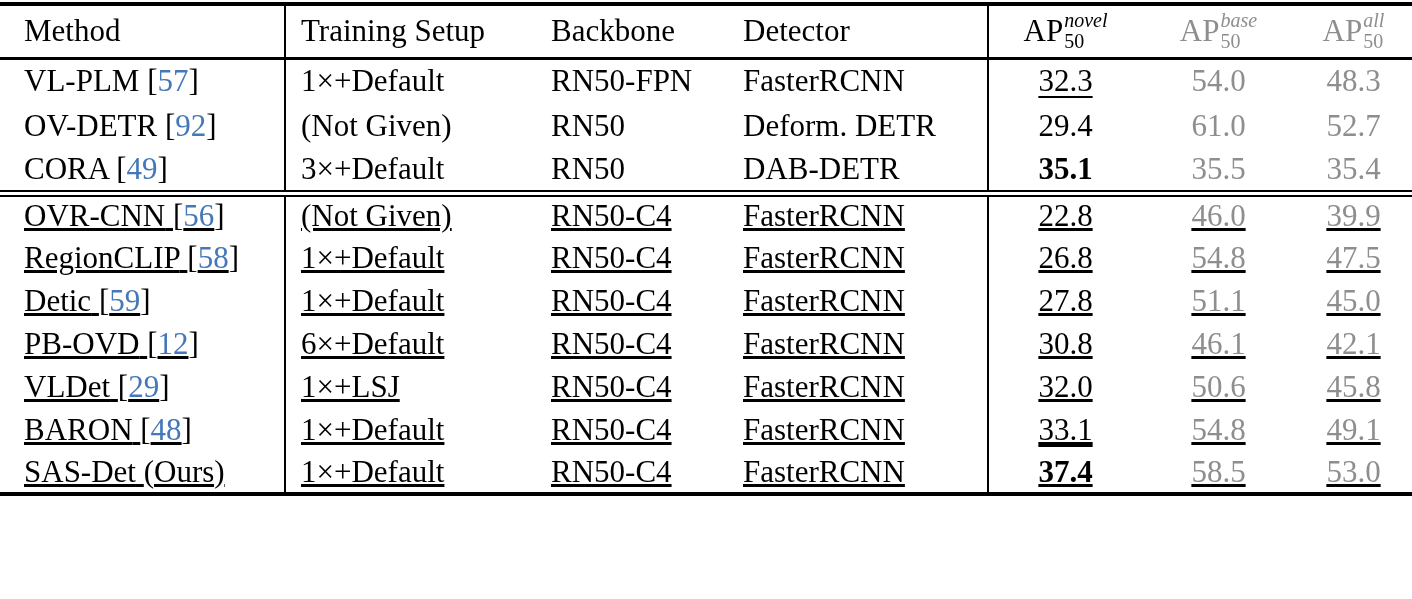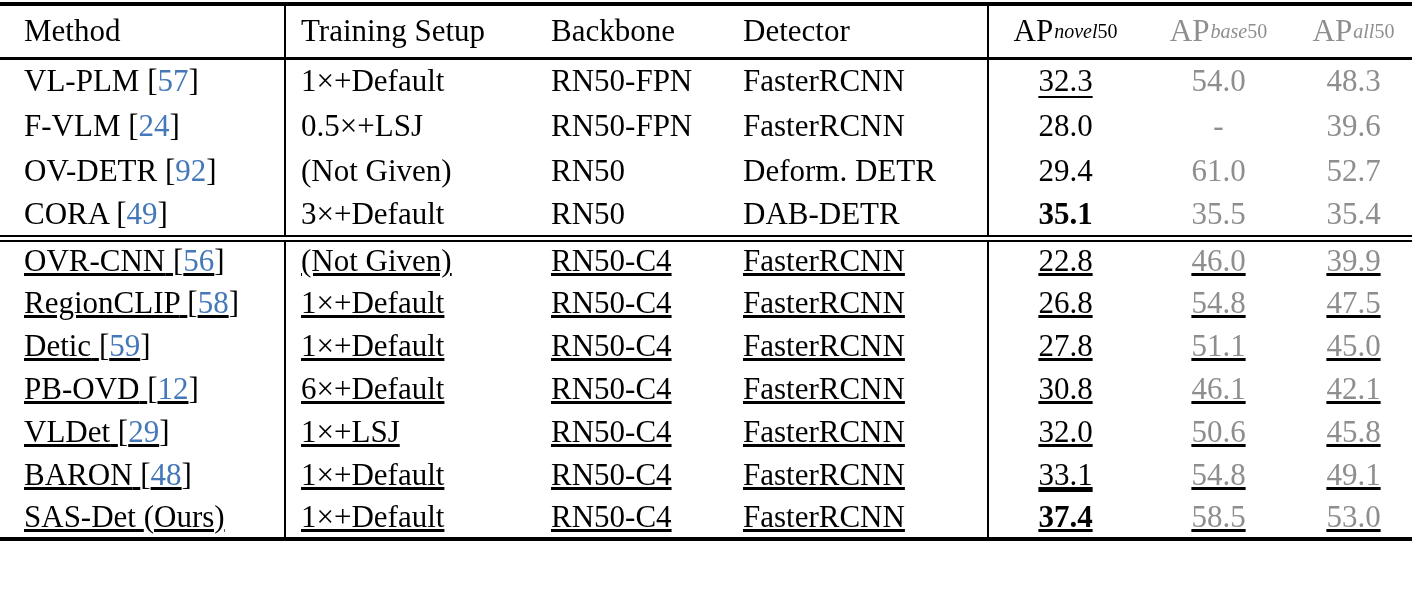--- a/index.html
+++ b/index.html
@@ -45,21 +45,21 @@
 
   .center{text-align:center;}
   .gray{color:#8e8e8e;}
   .cite{color:#4478b9;}
   .bold{font-weight:bold;}
   .underline{text-decoration:underline;text-underline-offset:5px;text-decoration-thickness:2px;}
 
   
   .ap-label{display:inline-flex;align-items:center;}
   .ap-stack{
-    display:inline-flex;justify-content:center;
+    display:inline-flex;flex-direction:column;justify-content:center;
     font-size:20px;line-height:1.05;margin-left:1px;text-align:left;
   }
   .ap-sup{font-style:italic;}
   .ap-sub{}
 </style>
 </head>
 <body>
 
 <div class="page">
   <table class="results">
@@ -112,29 +112,20 @@
       <tr>
         <td class="pad-method vline-r"><span>VL-PLM</span> <span>[</span><span class="cite">57</span><span>]</span></td>
         <td class="pad-train">1×+Default</td>
         <td class="pad-backbone">RN50-FPN</td>
         <td class="pad-detector vline-r">FasterRCNN</td>
         <td class="center"><span class="underline">32.3</span></td>
         <td class="center gray">54.0</td>
         <td class="center gray">48.3</td>
       </tr>
       <tr>
-        <td class="pad-method vline-r"><span>F-VLM</span> <span>[</span><span class="cite">24</span><span>]</span></td>
-        <td class="pad-train">0.5×+LSJ</td>
-        <td class="pad-backbone">RN50-FPN</td>
-        <td class="pad-detector vline-r">FasterRCNN</td>
-        <td class="center">28.0</td>
-        <td class="center gray">-</td>
-        <td class="center gray">39.6</td>
-      </tr>
-      <tr>
         <td class="pad-method vline-r"><span>OV-DETR</span> <span>[</span><span class="cite">92</span><span>]</span></td>
         <td class="pad-train">(Not Given)</td>
         <td class="pad-backbone">RN50</td>
         <td class="pad-detector vline-r">Deform. DETR</td>
         <td class="center">29.4</td>
         <td class="center gray">61.0</td>
         <td class="center gray">52.7</td>
       </tr>
       <tr>
         <td class="pad-method vline-r"><span>CORA</span> <span>[</span><span class="cite">49</span><span>]</span></td>

